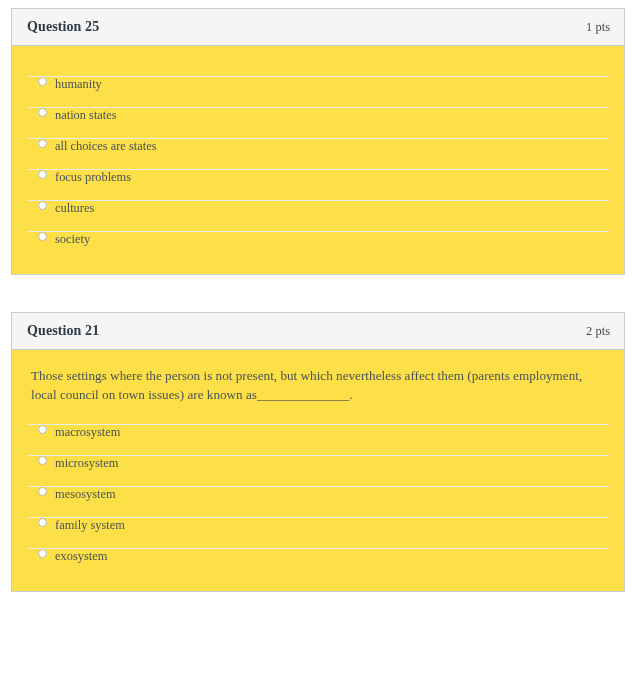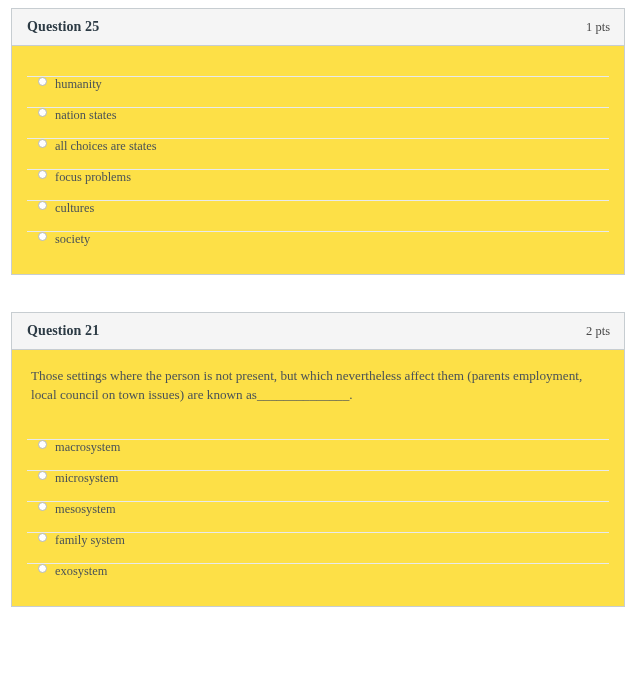--- a/index.html
+++ b/index.html
@@ -119,21 +119,21 @@
   }
 
   .answer-label {
     margin-left: 8px;
     font-size: 12.4px;
     color: #4a5257;
     line-height: 14px;
   }
 
   .q26-body .answers {
-    margin-top: 35px;
+    margin-top: 20px;
   }
 </style>
 </head>
 <body>
 
 <div class="page">
 
   <div class="question-card">
     <div class="question-header">
       <span class="question-title">Question 25</span>

